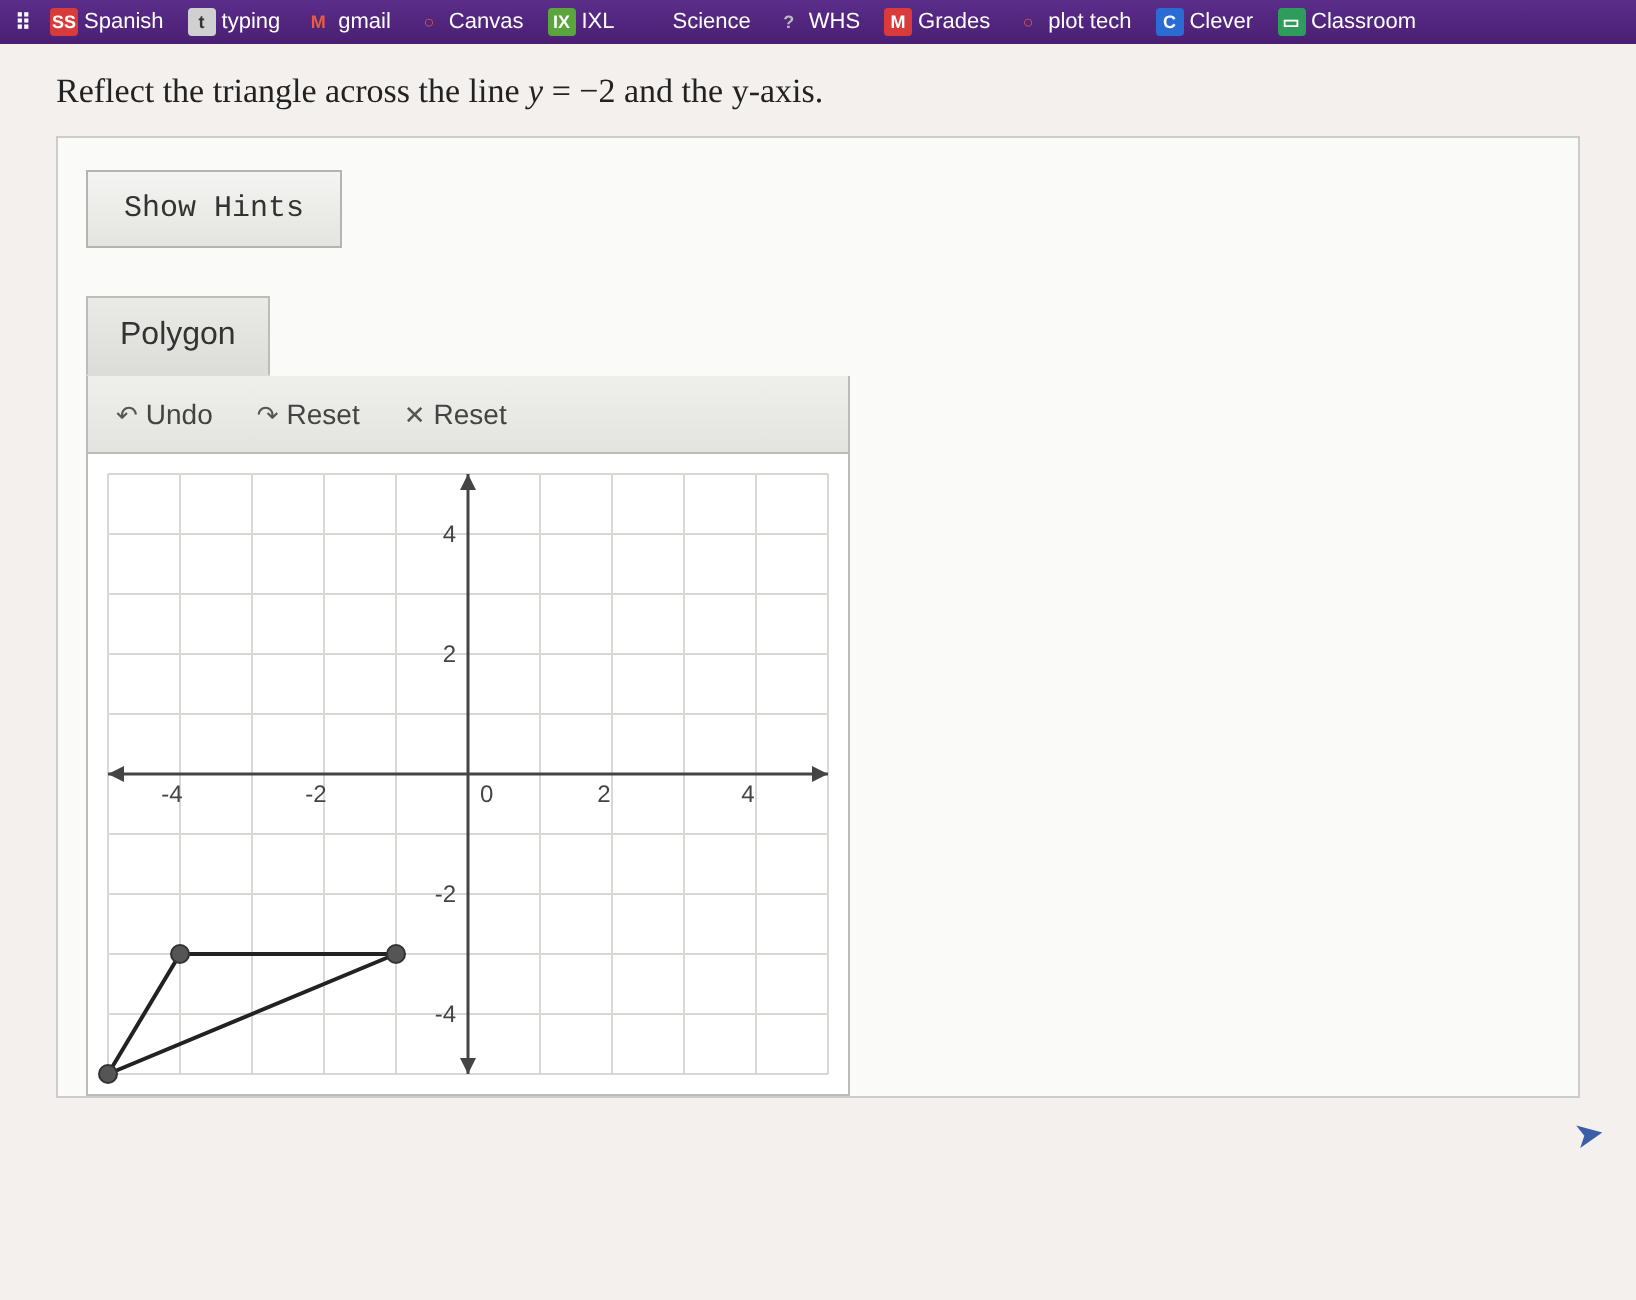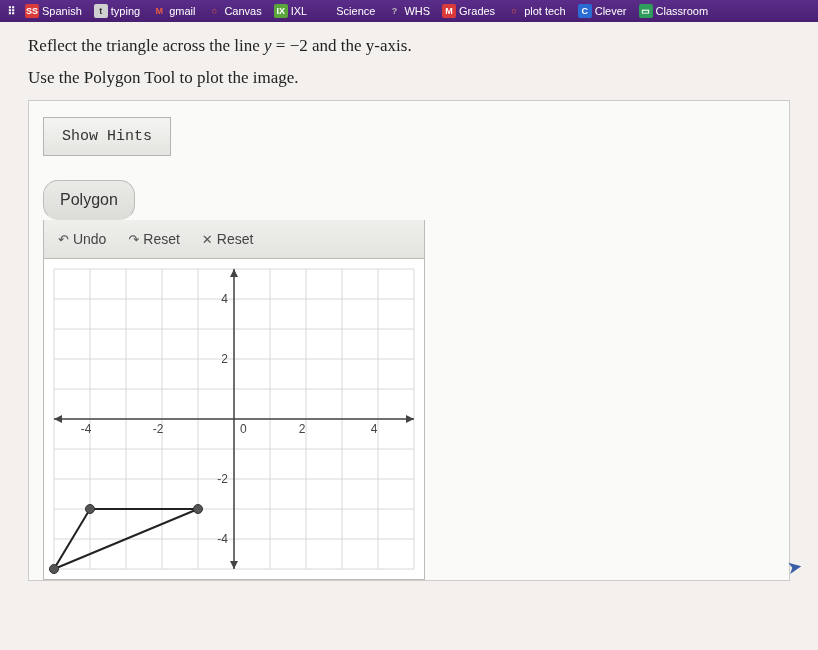--- a/index.html
+++ b/index.html
@@ -80,21 +80,20 @@
     color: #333;
     border: 1px solid #bcbcb8;
     background: linear-gradient(180deg,#f6f6f4,#e6e6e2);
     cursor: pointer;
     position: relative;
   }
   .tab.active {
     background: linear-gradient(180deg,#eaeae6,#dcdcd8);
     border-bottom-color: #dcdcd8;
     z-index: 2;
-    border-radius: 15px;
   }
   .tab:not(.active) {
     border-left: none;
     background: #f4f4f2;
   }
   .action-row {
     border: 1px solid #bcbcb8;
     border-top: none;
     background: linear-gradient(180deg,#efefec,#e3e3df);
     display: flex;
@@ -183,21 +182,20 @@
     <div class="bm-item">
       <span class="bm-icon" style="background: rgb(46, 156, 91); color: rgb(255, 255, 255);">▭</span>
       <span>Classroom</span>
     </div>
   </div>
 
 <div class="content">
   <p class="instruction">
     <span>Reflect the triangle across the line </span><span class="math-var">y</span><span> = </span><span>−2</span><span> and the y-axis.</span>
   </p>
-  <p class="instruction">Use the Polygon Tool to plot the image.</p>
 
   <div class="panel">
     <button class="show-hints">Show Hints</button>
 
     <div class="tool-area">
       <div class="tab-row">
         <div class="tab active">Polygon</div>
       </div>
       <div class="action-row">
         <div class="action-btn">

